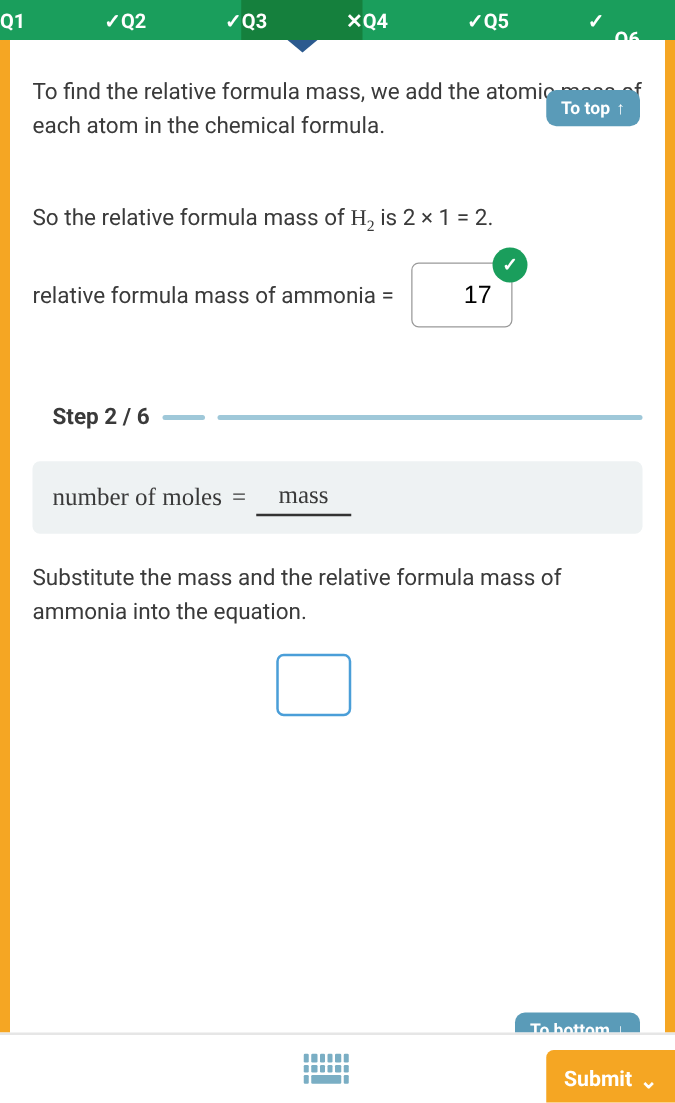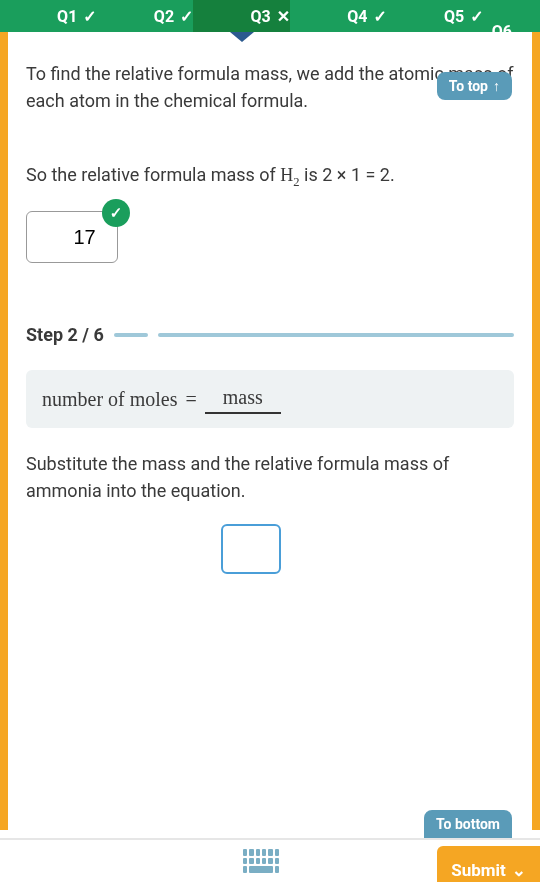--- a/index.html
+++ b/index.html
@@ -15,21 +15,21 @@
   display: flex;
   background: #1a9e5c;
   height: 32px;
   align-items: center;
   position: relative;
 }
 .nav-tab {
   flex: 1;
   display: flex;
   align-items: center;
-  justify-content: flex-end;
+  justify-content: space-between;
   gap: 6px;
   color: #fff;
   font-weight: 700;
   font-size: 16px;
   height: 100%;
   cursor: pointer;
 }
 .nav-tab.active {
   background: #15803d;
   position: relative;
@@ -61,21 +61,21 @@
 }
 .para { margin-bottom: 20px; }
 .math-serif { font-family: Georgia, "Times New Roman", serif; }
 .sub { font-size: 0.7em; vertical-align: sub; }
 .answer-row {
   display: flex;
   align-items: center;
   gap: 14px;
 }
 .input-box {
-  width: 92px;
+  width: 81px;
   height: 52px;
   border: 1px solid #999;
   border-radius: 6px;
   text-align: center;
   font-size: 20px;
   position: relative;
   padding-left: 25px;
 }
 .check-badge {
   position: absolute;
@@ -89,21 +89,21 @@
   display: flex;
   align-items: center;
   justify-content: center;
   font-weight: 900;
   font-size: 15px;
 }
 .step-divider {
   display: flex;
   align-items: center;
   gap: 10px;
-  margin: 58px 0 22px 0;
+  margin: 58px 0 22px 16px;
 }
 .step-label { font-weight: 700; font-size: 18px; }
 .step-bar-short { width: 34px; height: 4px; border-radius: 2px; background: #9fc8d9; }
 .step-bar-long { flex: 1; height: 4px; border-radius: 2px; background: #9fc8d9; }
 .equation-box {
   background: #eef2f3;
   border-radius: 6px;
   padding: 14px 16px;
   margin: 16px 0 22px 0;
   display: flex;
@@ -127,33 +127,33 @@
   font-weight: 700;
   font-size: 14px;
   padding: 6px 12px;
   border-radius: 8px;
   display: flex;
   align-items: center;
   gap: 5px;
   cursor: pointer;
 }
 .to-top-btn { top: 72px; right: 28px; }
-.to-bottom-btn { top: 810px; right: 28px; flex-direction: column; }
+.to-bottom-btn { top: 810px; right: 28px; }
 .partial-input {
   width: 60px;
   height: 50px;
   border: 2px solid #4a9ed8;
   border-radius: 6px;
   margin-left: 195px;
   margin-top: 18px;
 }
 .bottom-bar {
   position: absolute;
   bottom: 0; left: 0; right: 0;
-  height: 44px;
+  height: 56px;
   border-top: 2px solid #e6e6e6;
   background: #fff;
   display: flex;
   align-items: center;
   justify-content: space-between;
   padding: 0 18px;
 }
 .keyboard-icon {
   margin-left: 225px;
   width: 36px;
@@ -213,20 +213,21 @@
 
   <p class="para">To find the relative formula mass, we add the atomic mass of each atom in the chemical formula.</p>
 
   <p class="para">
     <br>
     <span>So the relative formula mass of </span><span class="math-serif"><span>H</span><span class="sub">2</span></span><span> is 2 × 1 = 2.</span>
   </p>
 
 
   <div class="answer-row para">
+    <span>relative formula mass of ammonia =</span>
     <div style="position:relative;">
       <input class="input-box" value="17" style="">
       <div class="check-badge">✓</div>
     </div>
   </div>
 
   <div class="step-divider">
     <span class="step-label">Step 2 / 6</span>
     <div class="step-bar-short"></div>
     <div class="step-bar-long"></div>

